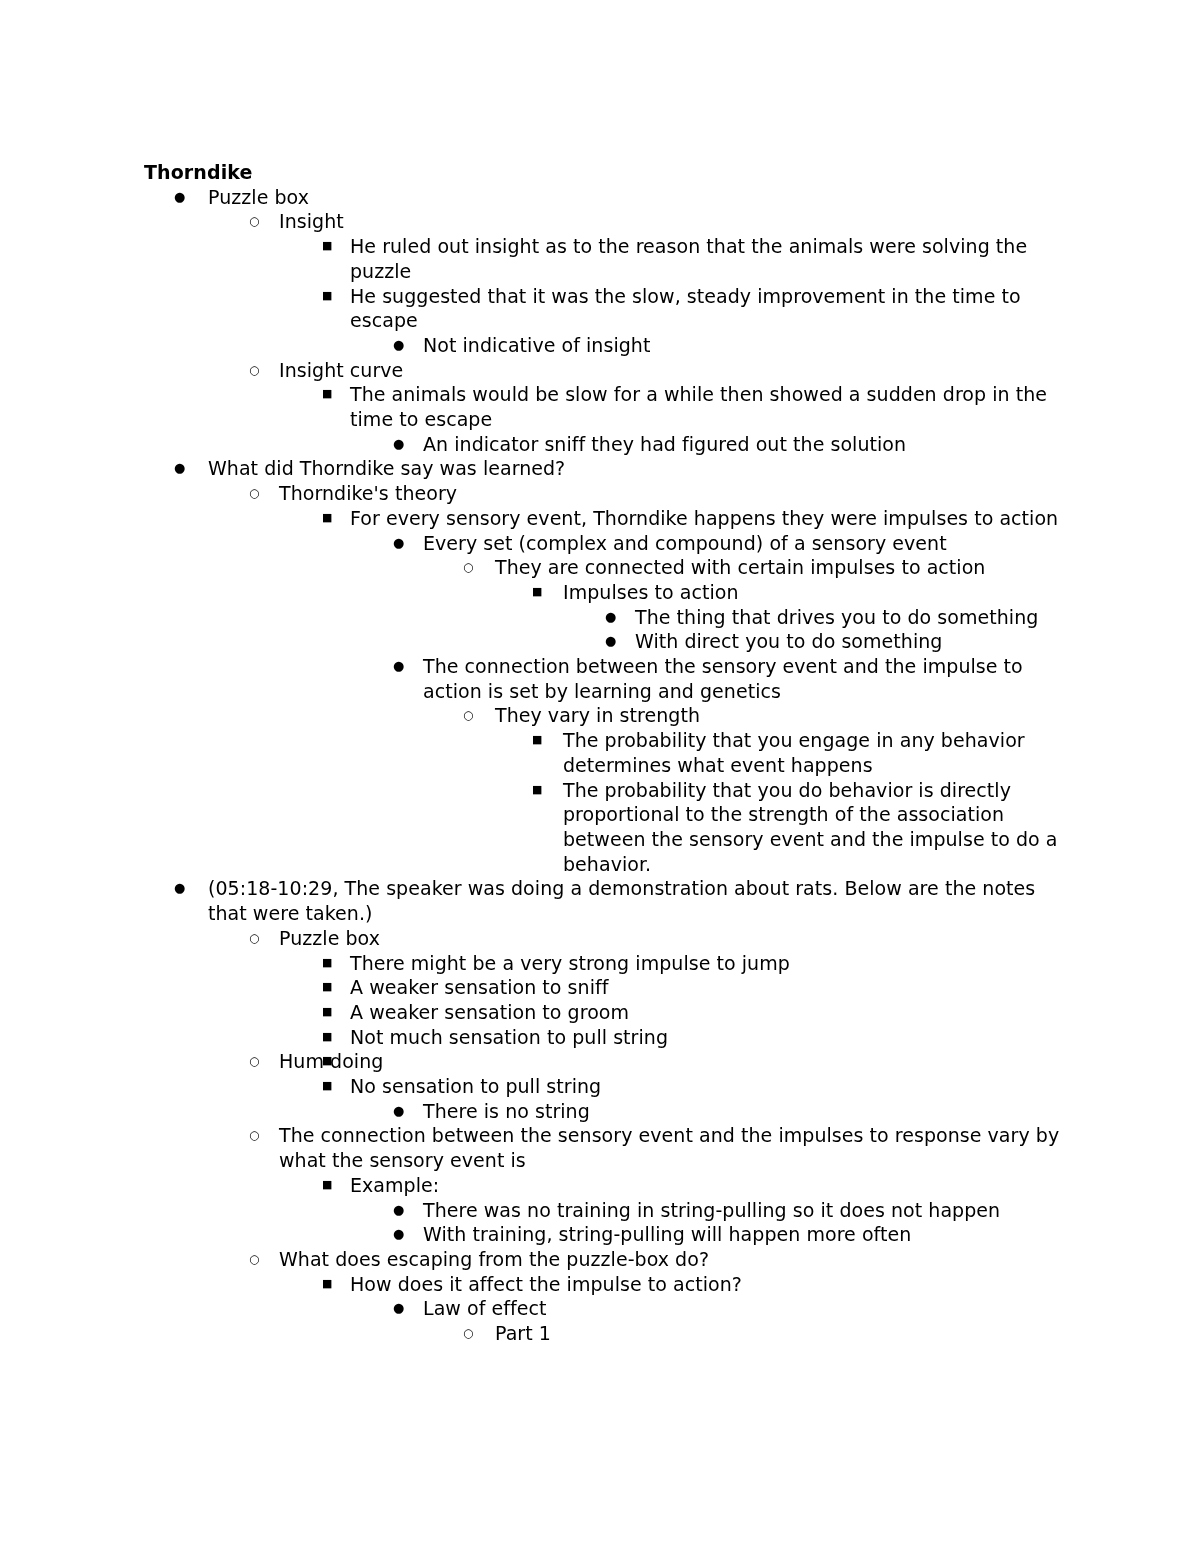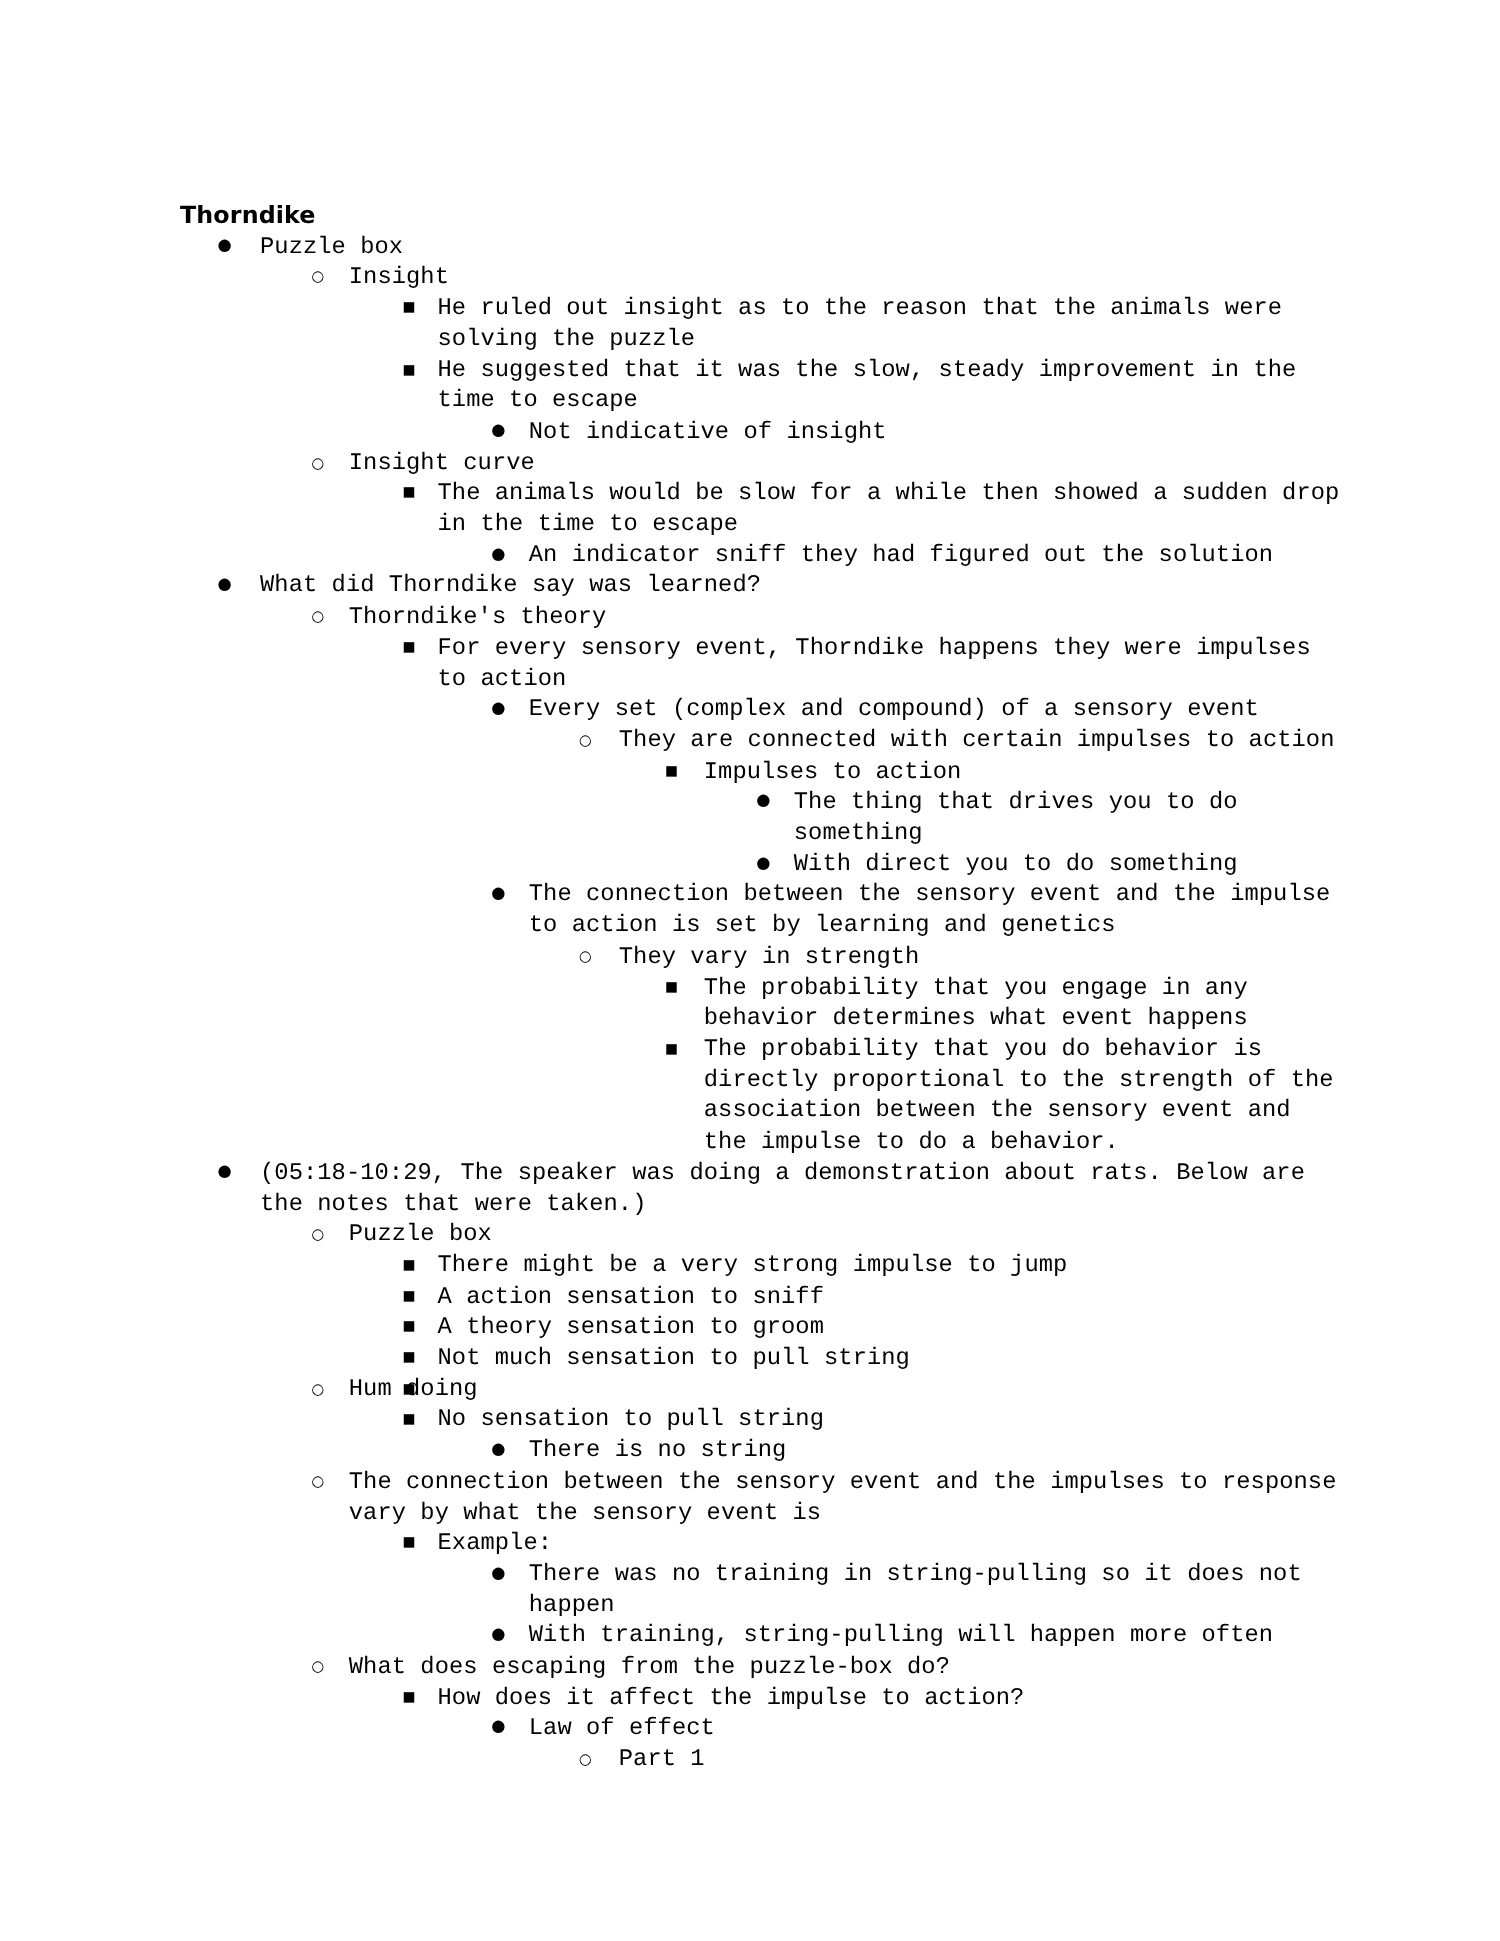--- a/index.html
+++ b/index.html
@@ -59,21 +59,20 @@
   }
   .bullet-mark {
     position: absolute;
     display: inline-block;
     text-align: left;
     font-family: "DejaVu Sans", sans-serif;
     line-height: 24.7px;
   }
   .bullet-text {
     display: block;
-    font-family: Liberation Mono, monospace;
   }
 
   
   .lvl-1 > .bullet-row { padding-left: 64px; }
   .lvl-1 > .bullet-row > .bullet-mark { left: 30px; }
 
   .lvl-2 > .bullet-row { padding-left: 135px; }
   .lvl-2 > .bullet-row > .bullet-mark { left: 105px; }
 
   .lvl-3 > .bullet-row { padding-left: 206px; }
@@ -265,27 +264,27 @@
               <ul>
                 <li class="bullet-item lvl-3">
                   <div class="bullet-row">
                     <span class="bullet-mark mark-square">■</span>
                     <span class="bullet-text">There might be a very strong impulse to jump</span>
                   </div>
                 </li>
                 <li class="bullet-item lvl-3">
                   <div class="bullet-row">
                     <span class="bullet-mark mark-square">■</span>
-                    <span class="bullet-text">A action sensation to sniff</span>
-                  </div>
-                </li>
-                <li class="bullet-item lvl-3">
-                  <div class="bullet-row">
-                    <span class="bullet-mark mark-square">■</span>
-                    <span class="bullet-text">A theory sensation to groom</span>
+                    <span class="bullet-text">A weaker sensation to sniff</span>
+                  </div>
+                </li>
+                <li class="bullet-item lvl-3">
+                  <div class="bullet-row">
+                    <span class="bullet-mark mark-square">■</span>
+                    <span class="bullet-text">A weaker sensation to groom</span>
                   </div>
                 </li>
                 <li class="bullet-item lvl-3">
                   <div class="bullet-row">
                     <span class="bullet-mark mark-square">■</span>
                     <span class="bullet-text">Not much sensation to pull string</span>
                   </div>
                 </li>
                 <li class="bullet-item lvl-3">
                   <div class="bullet-row">

